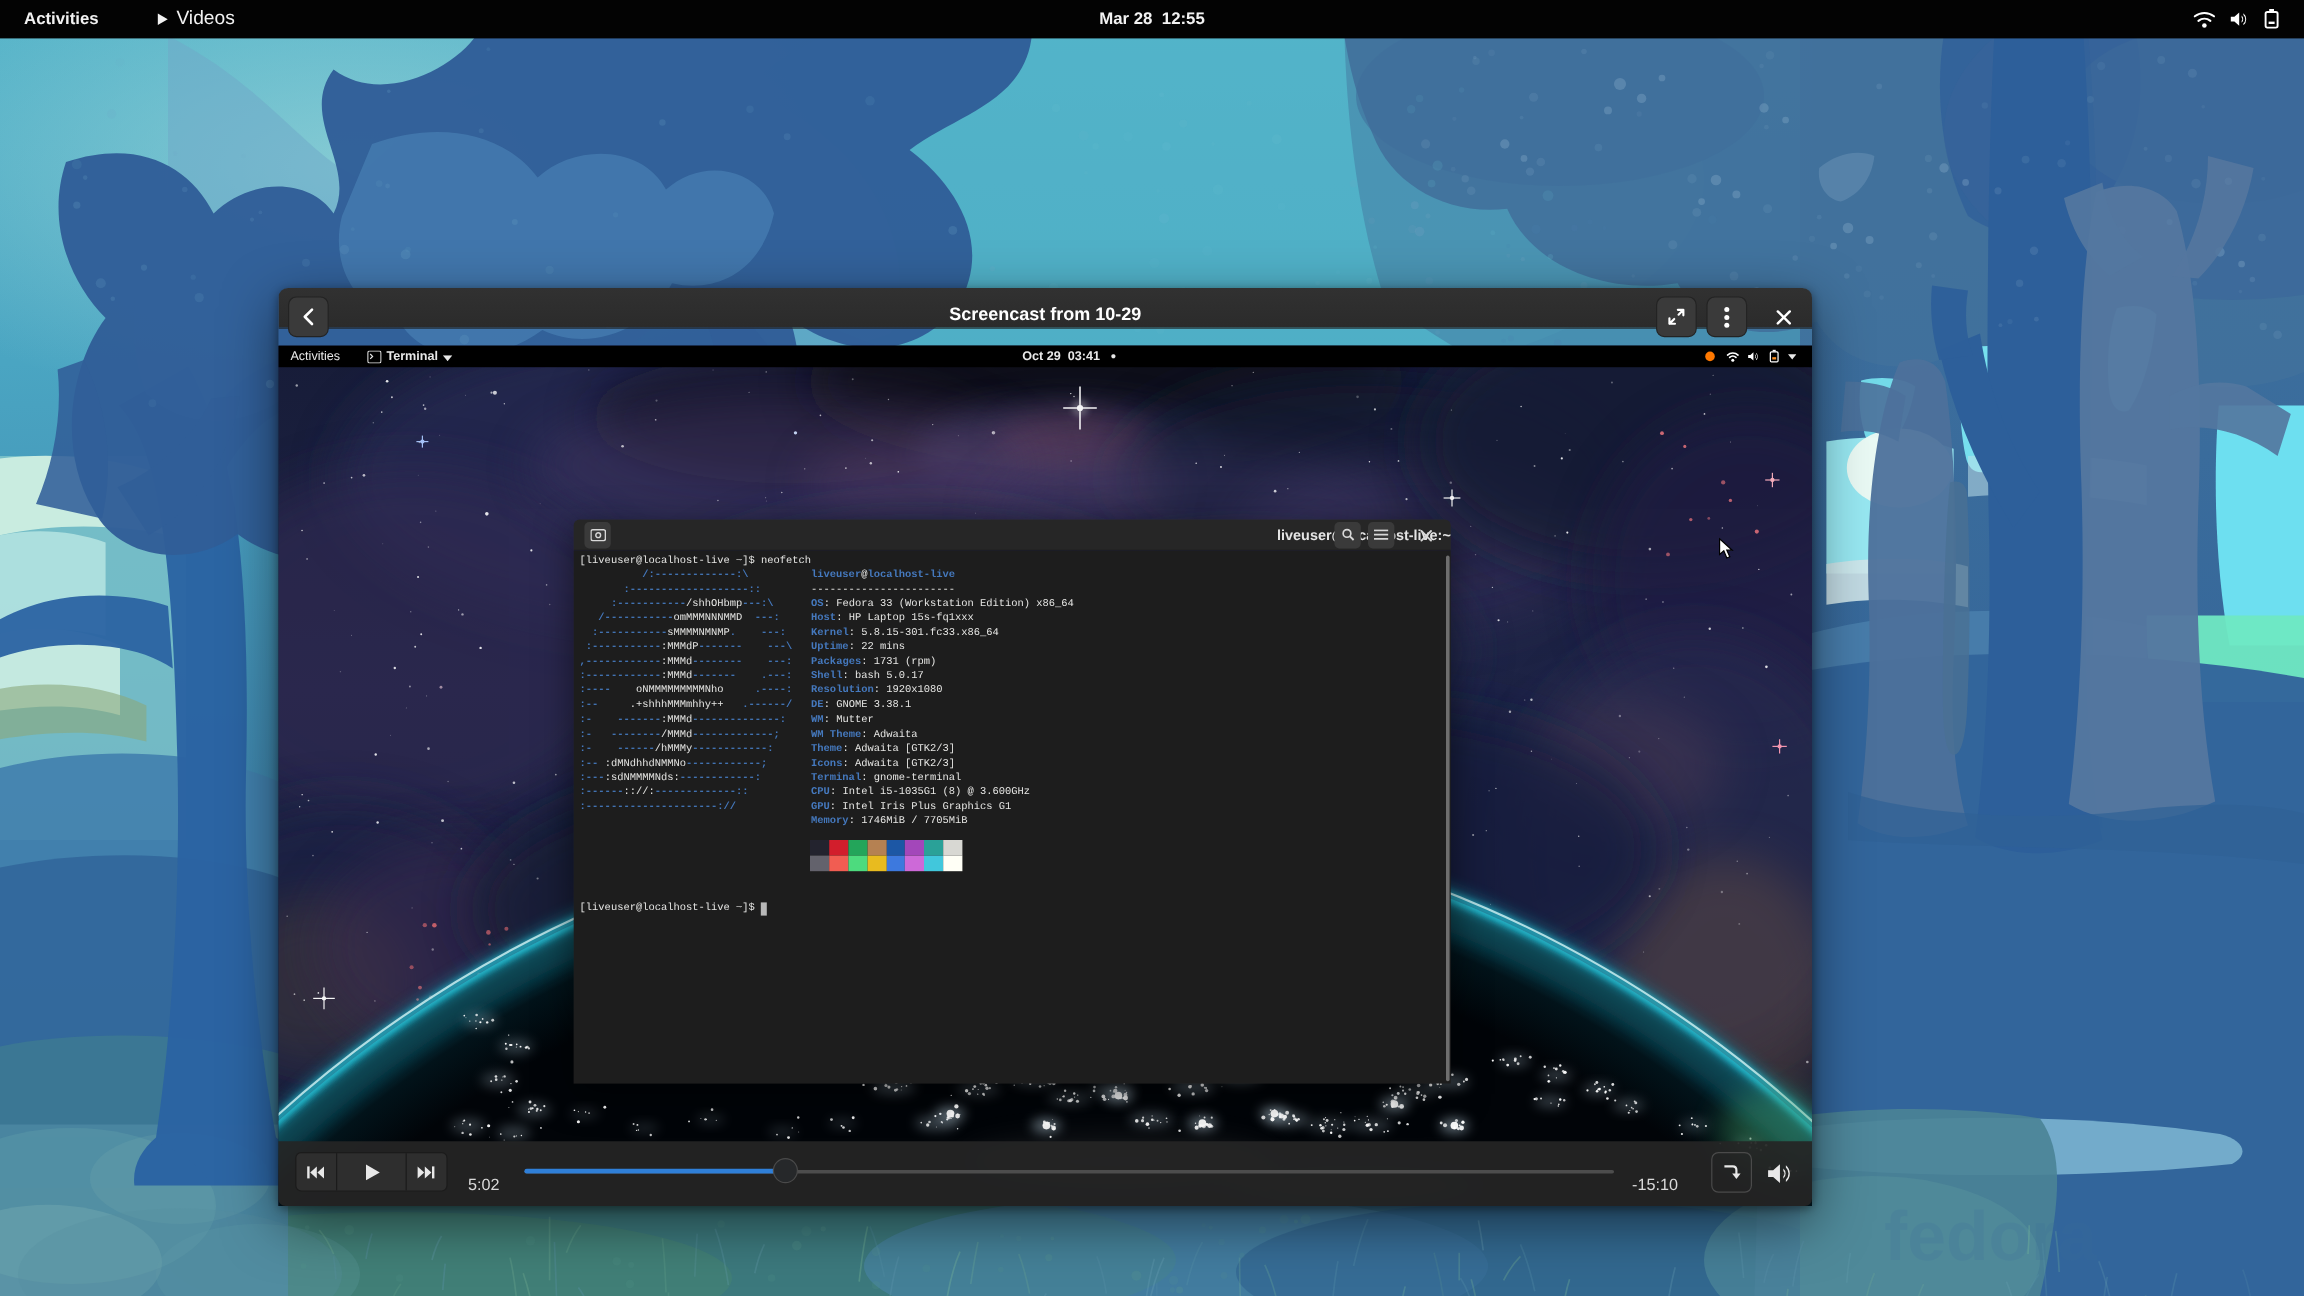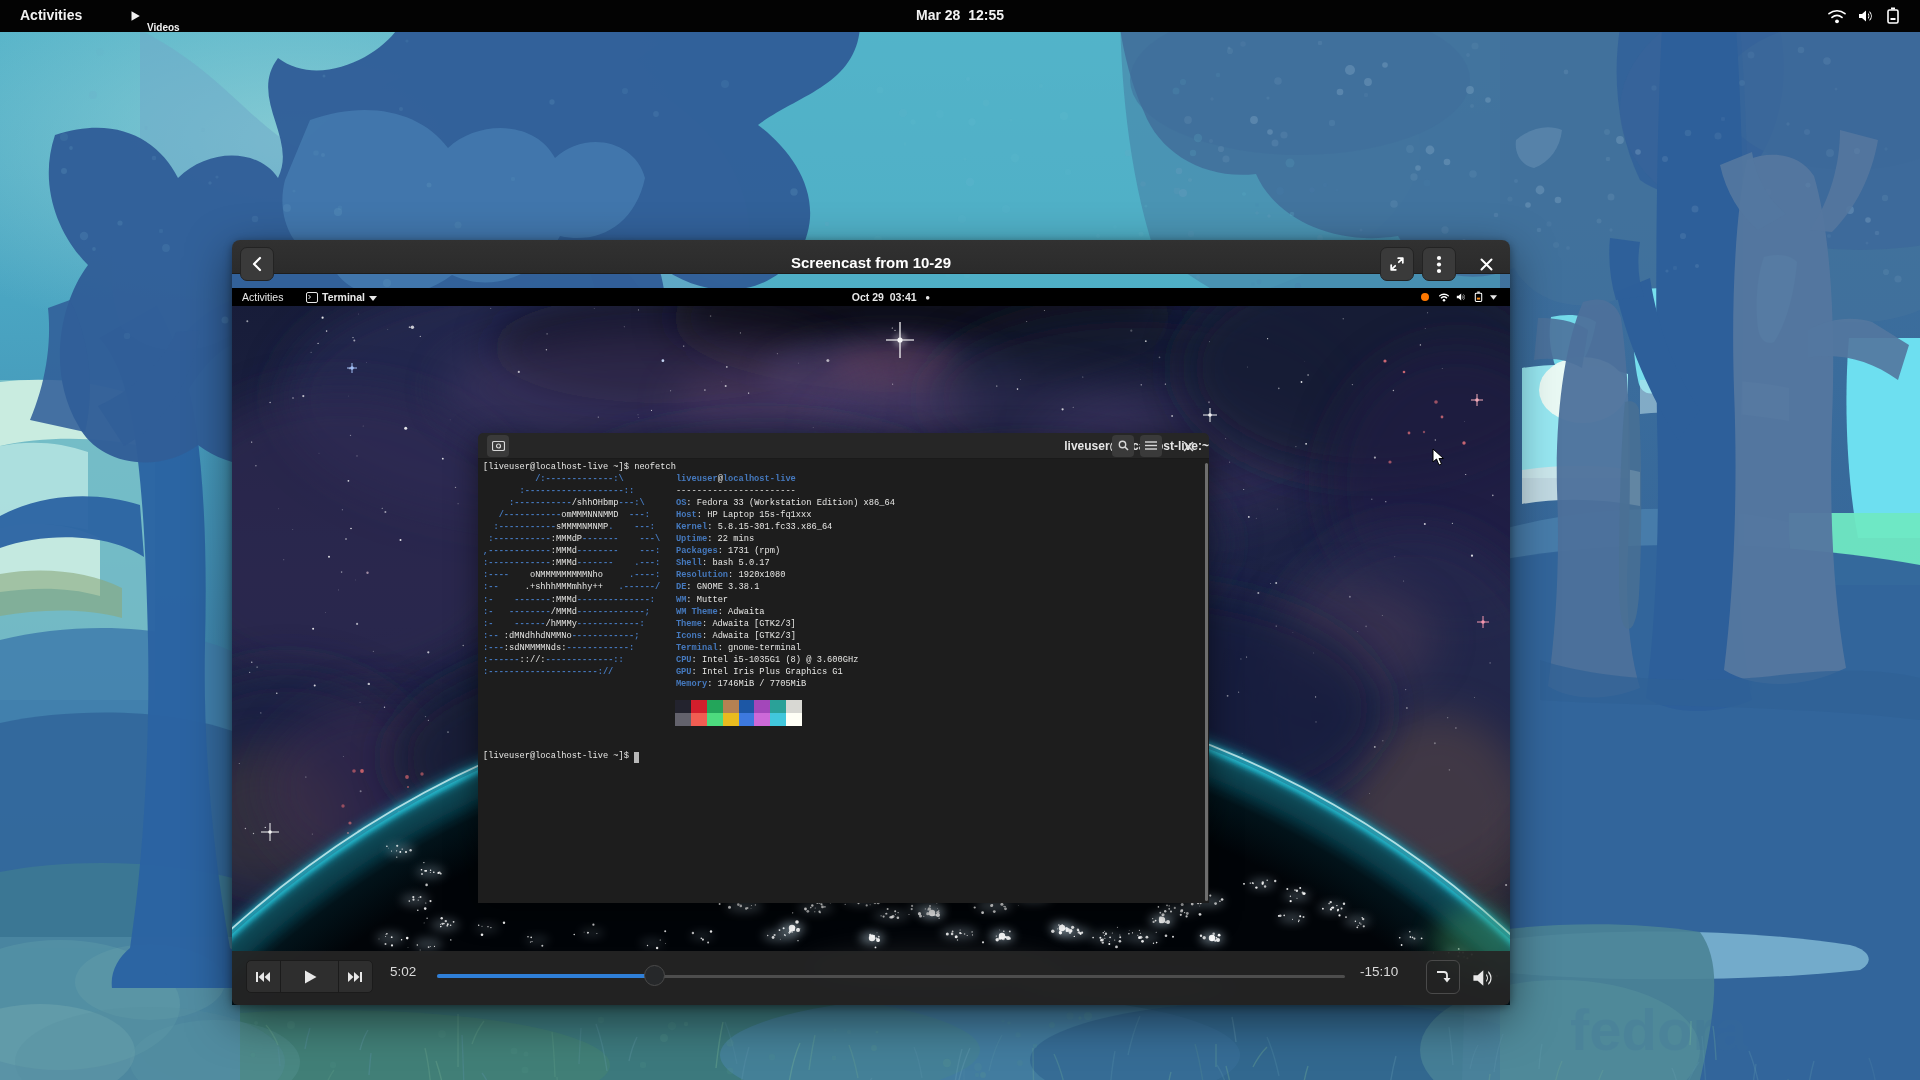--- a/index.html
+++ b/index.html
@@ -1,39 +1,39 @@
 <!DOCTYPE html>
 <html><head><meta charset="utf-8"><style>
 * { margin:0; padding:0; box-sizing:border-box; }
 html,body { width:1920px; height:1080px; overflow:hidden; background:#2f6690; font-family:"Liberation Sans",sans-serif; }
 #wall { position:absolute; left:0; top:0; }
 #topbar { position:absolute; left:0; top:0; width:1920px; height:32px; background:#030303; color:#f2f2f2; z-index:50; }
 #topbar .act { position:absolute; left:20px; top:7px; font-size:14px; font-weight:700; }
-#topbar .vids { position:absolute; left:147px; top:22px; font-size:10px; font-weight:700; }
+#topbar .vids { position:absolute; left:147px; top:7px; font-size:16px; font-weight:400; }
 #topbar .clock { position:absolute; left:0; right:0; top:7px; text-align:center; font-size:14px; font-weight:700; }
 .win { position:absolute; left:232px; top:240px; width:1278px; height:765px; border-radius:9px 9px 6px 6px; box-shadow:0 14px 44px rgba(0,0,0,0.5), 0 2px 8px rgba(0,0,0,0.4); z-index:10; }
 .header { position:absolute; left:0; top:0; width:100%; height:34px; background:linear-gradient(#313131,#2b2b2b); border-bottom:1px solid #1d1d1d; border-radius:8px 8px 0 0; }
 .hbtn { position:absolute; top:7px; width:34px; height:34px; background:#3a3a3a; border:1px solid #232323; border-radius:7px; }
 .header .title { position:absolute; left:0; right:0; top:14px; text-align:center; color:#ffffff; font-size:15px; font-weight:700; }
 #video { position:absolute; left:0; top:48px; width:1278px; height:717px; overflow:hidden; background:#10142a; }
 #innerbar { position:absolute; left:0; top:0; width:1278px; height:18px; background:#000; z-index:5; color:#e8e8e8; }
 #term { position:absolute; left:246px; top:145px; width:731px; height:470px; z-index:4; border-radius:5px 5px 0 0; box-shadow:0 8px 30px rgba(0,0,0,0.5); }
 #termhead { position:absolute; left:0; top:0; width:100%; height:26px; background:#262626; border-bottom:1px solid #1a1a1a; border-radius:5px 5px 0 0; }
 #termhead .ttitle { position:absolute; left:0; right:0; top:6px; text-align:right; color:#e5e5e5; font-size:12px; font-weight:700; }
 .tbtn { position:absolute; top:2px; width:22px; height:22px; background:#3a3a3a; border-radius:4px; }
 #termbody { position:absolute; left:0; top:26px; width:100%; height:444px; background:#1d1d1d; font-family:"Liberation Mono",monospace; font-size:8.7px; line-height:12.05px; padding:2px 0 0 5px; white-space:pre; }
 #termbody .b { color:#4579be; font-weight:700; }
 #termbody .w { color:#e6e6e4; }
 #termbody .cur { background:#b8b8b8; display:inline-block; width:5px; height:11px; vertical-align:-2px; }
 #scrollbar { position:absolute; right:1px; top:30px; width:3px; height:438px; background:#6e6e6e; border-radius:2px; z-index:5; }
 #controls { position:absolute; left:0; bottom:0; width:1278px; height:54px; background:rgba(37,37,37,0.92); border-radius:0 0 6px 6px; z-index:6; }
 .cgroup { position:absolute; left:14px; top:9px; width:127px; height:33px; background:#2e2e2e; border:1px solid #1b1b1b; border-radius:5px; display:flex; }
 .cgroup .cb { flex:1; border-right:1px solid #1b1b1b; position:relative; }
 .cgroup .cb:last-child { border-right:none; }
-.time { position:absolute; top:13px; color:#d9d9d9; font-size:13.5px; }
+.time { position:absolute; top:29px; color:#d9d9d9; font-size:13.5px; }
 svg { display:block; }
 </style></head>
 <body>
 <svg id="wall" width="1920" height="1080" viewBox="0 0 1920 1080" preserveAspectRatio="none">
 <defs>
 <linearGradient id="sky" x1="0" y1="0" x2="0" y2="1">
  <stop offset="0" stop-color="#52b2c8"></stop>
         <stop offset="0.28" stop-color="#4aa5c2"></stop>
  <stop offset="0.55" stop-color="#418cb2"></stop>
         <stop offset="0.78" stop-color="#3877a1"></stop>

